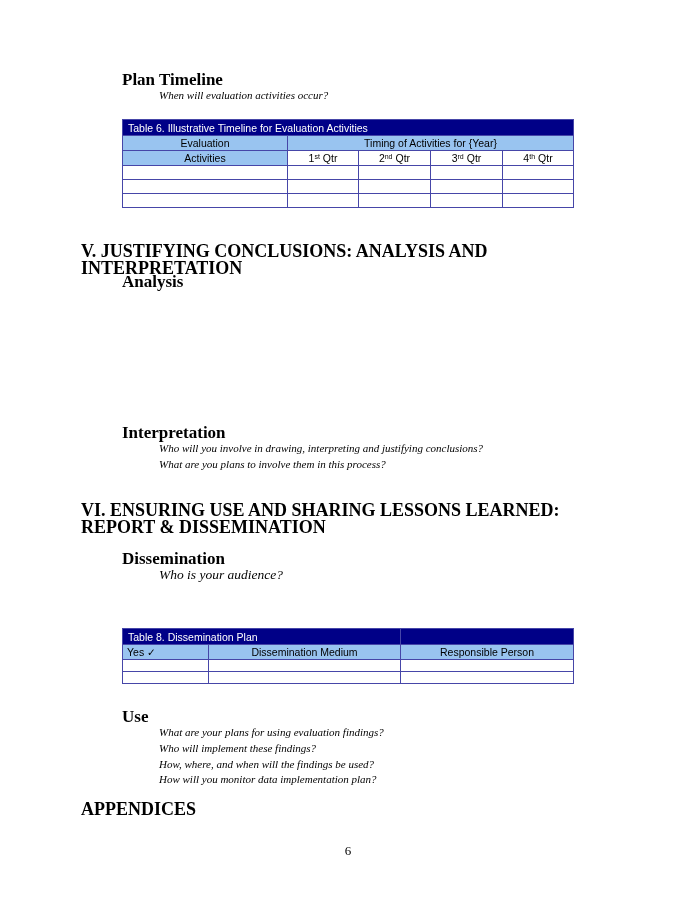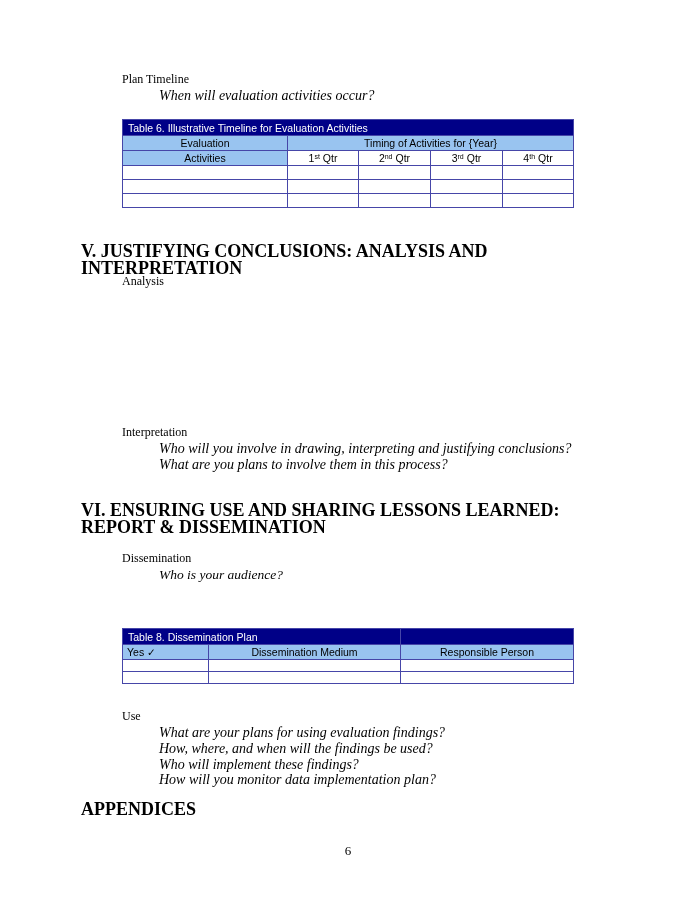--- a/index.html
+++ b/index.html
@@ -7,24 +7,24 @@
   .page {
     position: relative;
     width: 696px;
     height: 900px;
     background: #ffffff;
     font-family: "Liberation Serif", serif;
     color: #000000;
     overflow: hidden;
   }
   .abs { position: absolute; }
-  .h-bold { font-size: 12px; font-weight: normal; line-height: 15px; }
+  .h-bold { font-size: 17px; font-weight: bold; line-height: 15px; }
   .h-section { font-size: 18px; font-weight: bold; line-height: 17px; }
   .q-italic { font-size: 13.5px; font-style: italic; line-height: 15.8px; }
-  .q-line { font-size: 14px; font-style: italic; line-height: 15.8px; white-space: nowrap; }
+  .q-line { font-size: 11px; font-style: italic; line-height: 15.8px; white-space: nowrap; }
 
   
   table.doc-table {
     border-collapse: collapse;
     table-layout: fixed;
     width: 451px;
     font-family: "Liberation Sans", sans-serif;
     font-size: 10.5px;
   }
   table.doc-table td {
@@ -156,22 +156,22 @@
       <td class="empty-cell"></td>
           <td class="empty-cell"></td>
           <td class="empty-cell"></td>
     </tr>
   </tbody>
     </table>
 
   <div class="abs h-bold" style="left:122px; top:709px;">Use</div>
   <div class="abs" style="left:159px; top:725px;">
     <div class="q-line">What are your plans for using evaluation findings?</div>
+    <div class="q-line">Who will implement these findings?</div>
     <div class="q-line">How, where, and when will the findings be used?</div>
-    <div class="q-line">Who will implement these findings?</div>
     <div class="q-line">How will you monitor data implementation plan?</div>
   </div>
 
   <div class="abs h-section" style="left:81px; top:801px;">APPENDICES</div>
 
   <div class="abs page-number" style="left:0; top:843px;">6</div>
 
 </div>
 
 </body></html>

